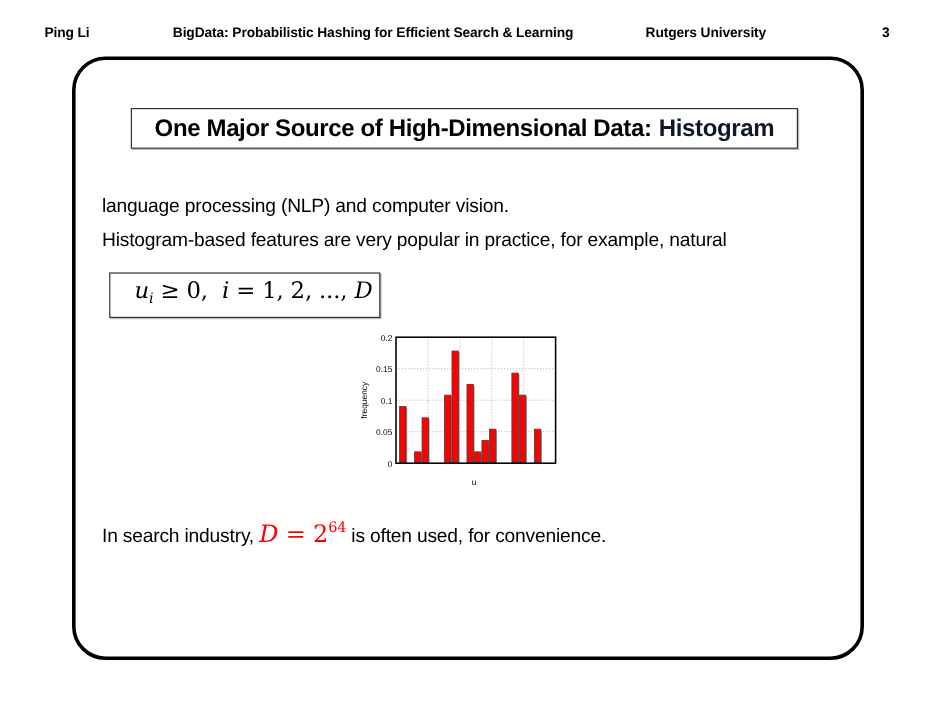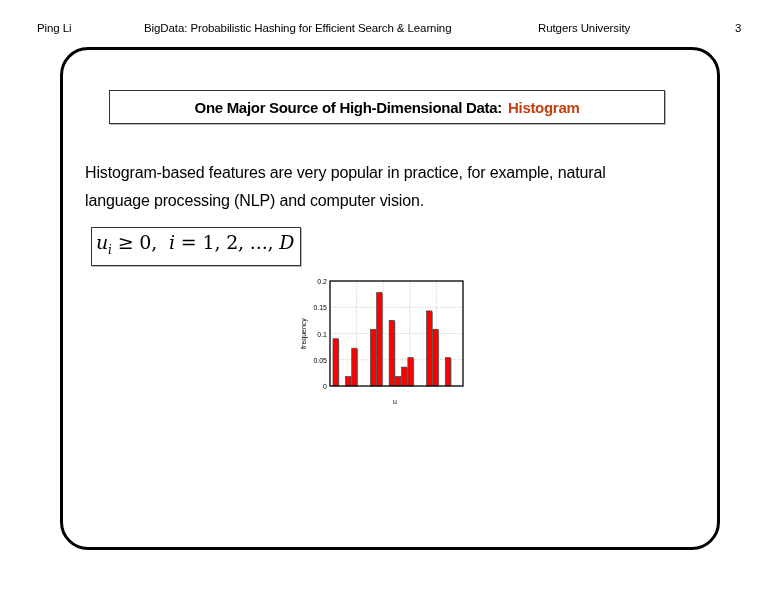--- a/index.html
+++ b/index.html
@@ -1,36 +1,36 @@
 <!DOCTYPE html>
 <html><head>
   <meta charset="utf-8">
   <style>
     html, body { margin: 0; padding: 0; background: #ffffff; }
     body { width: 780px; height: 602px; position: relative; overflow: hidden;
            font-family: "Liberation Sans", sans-serif; color: #000; }
-    .header { position: absolute; top: 22px; font-size: 11.5px; font-weight: normal; letter-spacing: -0.1px; }
+    .header { position: absolute; top: 22px; font-size: 11.5px; font-weight: bold; letter-spacing: -0.1px; }
     .h-author { left: 37px; }
     .h-title { left: 128px; padding-left: 16px; }
     .h-inst { left: 538px; text-align: center; }
     .h-page { left: 735px; }
 
     .frame { position: absolute; left: 60px; top: 47px; width: 654px; height: 497px;
              border: 3.5px solid #000; border-radius: 28px; }
 
     .title-box { position: absolute; left: 109px; top: 90px; width: 554px; height: 32px;
                  border: 1px solid #333; box-shadow: 1px 1px 0 #bbb; background: #fff;
                  display: flex; align-items: center; justify-content: center;
-                 font-size: 15px; font-weight: bold; letter-spacing: -0.3px; white-space: nowrap; }
-    .title-box .accent { color: #c2410c; margin-left: 6px; }
+                 font-size: 20px; font-weight: bold; letter-spacing: -0.3px; white-space: nowrap; }
+    .title-box .accent { color: #0f172a; margin-left: 6px; }
 
     .para { position: absolute; left: 85px; font-size: 16px; line-height: 28px; letter-spacing: -0.15px; white-space: nowrap; }
     .p1 { top: 159px; }
     .p2 { top: 227px; display: flex; align-items: center; }
-    .math-box { display: inline-block; margin-left: 6px; border: 1px solid #333; padding: 1px 6px 2px 4px;
+    .math-box { display: inline-block; margin-left: 6px; border: 1px solid #333; padding: 1px 6px 2px 20px;
                 font-family: "DejaVu Serif", serif; font-size: 19px; line-height: 26px; box-shadow: 1px 1px 0 #bbb; }
     .math-box i { font-style: italic; }
     .p3 { top: 427px; line-height: 29.5px; }
     .red-math { color: #ff0000; font-family: "DejaVu Serif", serif; font-style: italic; font-size: 20px; }
     .red-math-plain { color: #ff0000; font-family: "DejaVu Serif", serif; font-size: 20px; }
 
     .chart { position: absolute; left: 290px; top: 274px; width: 190px; height: 135px; }
     .chart svg { display: block; }
     .chart text { font-family: "Liberation Sans", sans-serif; }
   </style>
@@ -43,22 +43,22 @@
 <div class="header h-page">3</div>
 
 <div class="frame"></div>
 
 <div class="title-box">
   <span>One Major Source of High-Dimensional Data:</span>
   <span class="accent">Histogram</span>
 </div>
 
 <div class="para p1">
+  <div>language processing (NLP) and computer vision.</div>
   <div>Histogram-based features are very popular in practice, for example, natural</div>
-  <div>language processing (NLP) and computer vision.</div>
 </div>
 
 <div class="para p2">
   <span class="math-box">
     <i>u</i><sub style="font-size:12px;font-style:italic">i</sub><span style="white-space:pre"> ≥ 0,  </span><i>i</i><span style="white-space:pre"> = 1, 2, ..., </span><i>D</i>
   </span>
 </div>
 
 <div class="chart">
   <svg id="chart-svg" width="190" height="135" viewBox="0 0 190 135">
@@ -98,13 +98,16 @@
       <rect x="142.81333333333333" y="55.30000000000001" width="5.333333333333333" height="56.69999999999999" fill="#ff0000" stroke="#444" stroke-width="0.7"></rect>
       <rect x="156.29" y="84.65" width="5.333333333333333" height="27.349999999999994" fill="#999"></rect>
       <rect x="155.29" y="83.65" width="5.333333333333333" height="28.349999999999994" fill="#ff0000" stroke="#444" stroke-width="0.7"></rect>
       <rect x="40" y="7" width="133" height="105" fill="none" stroke="#000" stroke-width="1.3"></rect>
       <text x="105" y="130" font-size="7" text-anchor="middle" fill="#000">u</text>
       <text x="0" y="0" font-size="7" text-anchor="middle" fill="#000" transform="translate(16,59.5) rotate(-90)">frequency</text>
     </svg>
 </div>
 
 <div class="para p3">
+  <div>
+    <span>In search industry, </span><span class="red-math">D</span><span class="red-math-plain"> = 2</span><sup class="red-math-plain" style="font-size:12px;position:relative;top:-2px">64</sup><span> is often used, for convenience.</span>
+  </div>
 </div>
 
 </body></html>

